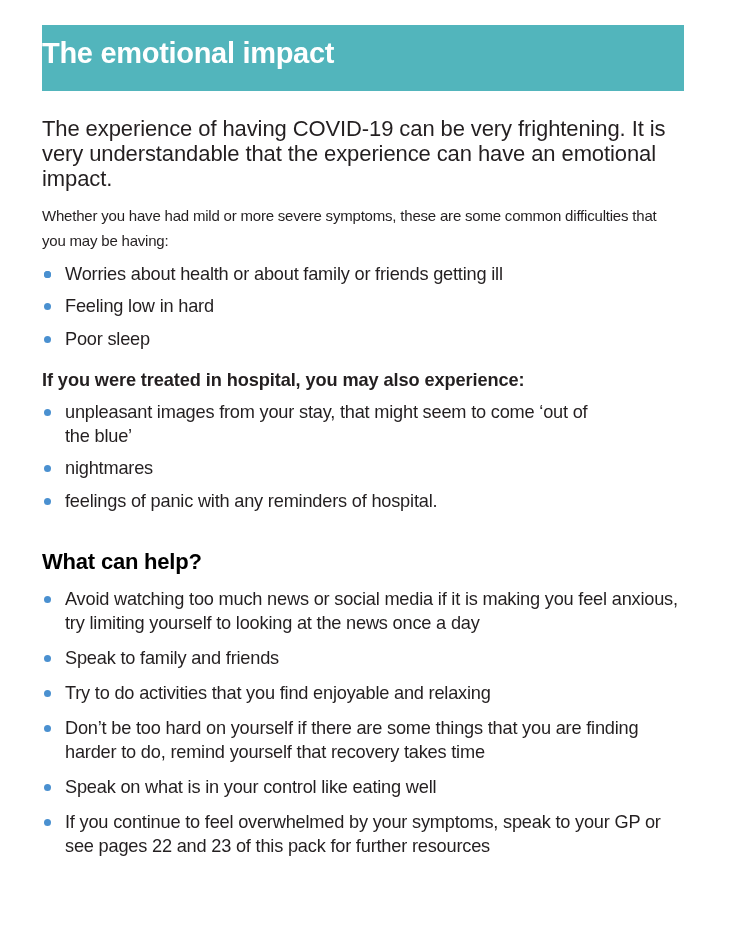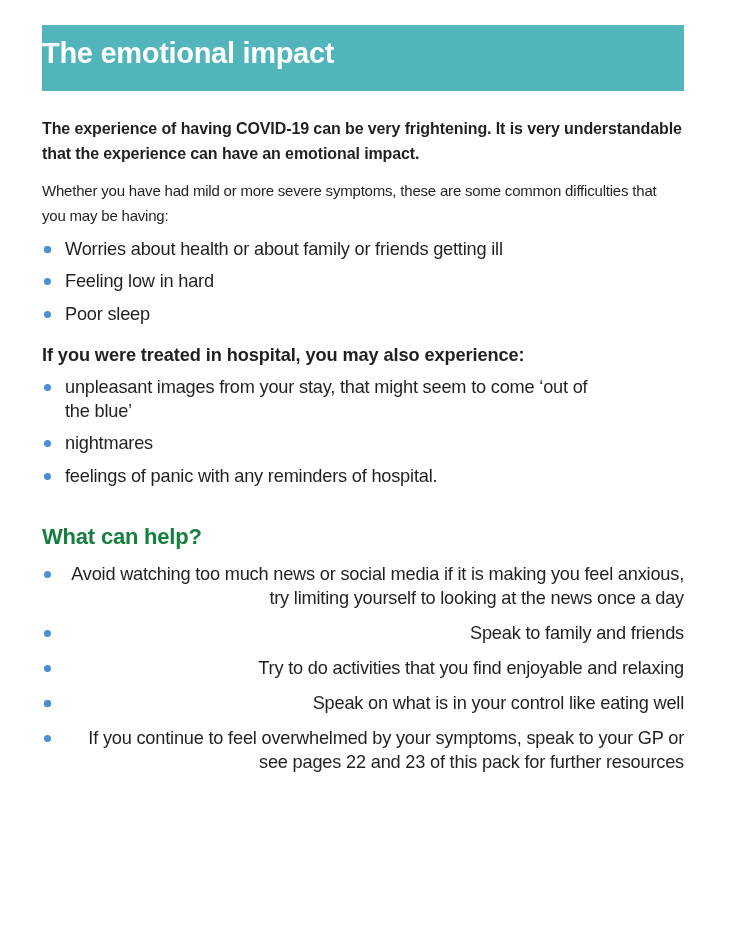--- a/index.html
+++ b/index.html
@@ -34,22 +34,22 @@
       color: #ffffff;
       font-size: 29px;
       font-weight: bold;
       letter-spacing: -0.3px;
       line-height: 1;
       position: relative;
       top: -5px;
     }
     .lead {
       margin: 25px 0 0 0;
-      font-weight: bold;
-      font-size: 16px;
+      font-weight: normal;
+      font-size: 22px;
       line-height: 25px;
       letter-spacing: -0.1px;
     }
     .para {
       margin: 12px 0 0 0;
       font-size: 15px;
       line-height: 25px;
       letter-spacing: -0.2px;
     }
     ul.bullets {
@@ -79,28 +79,28 @@
       margin: 17px 0 8px 0;
       font-weight: bold;
       font-size: 18.2px;
       line-height: 24px;
       letter-spacing: -0.1px;
     }
     .list2 { margin-top: 6px !important; }
     .list2 li { margin-bottom: 8.5px; }
     .section-title {
       margin: 36px 0 0 0;
-      color: #15803d;
+      color: #000000;
       font-weight: bold;
       font-size: 22px;
       line-height: 26px;
       letter-spacing: -0.2px;
     }
     .list3 { margin-top: 12px !important; }
-    .list3 li { margin-bottom: 11px; text-align: right; }
+    .list3 li { margin-bottom: 11px; }
   </style>
 </head>
 <body>
 
 <div class="page">
 
   <div class="banner">
     <h1>The emotional impact</h1>
   </div>
 
@@ -152,20 +152,21 @@
     <li>
       <span class="dot"></span>
       <span>Speak to family and friends</span>
     </li>
     <li>
       <span class="dot"></span>
       <span>Try to do activities that you find enjoyable and relaxing</span>
     </li>
     <li>
       <span class="dot"></span>
+      <span>Don’t be too hard on yourself if there are some things that you are finding harder to do, remind yourself that recovery takes time</span>
     </li>
     <li>
       <span class="dot"></span>
       <span>Speak on what is in your control like eating well</span>
     </li>
     <li>
       <span class="dot"></span>
       <span>If you continue to feel overwhelmed by your symptoms, speak to your GP or see pages 22 and 23 of this pack for further resources</span>
     </li>
   </ul>

